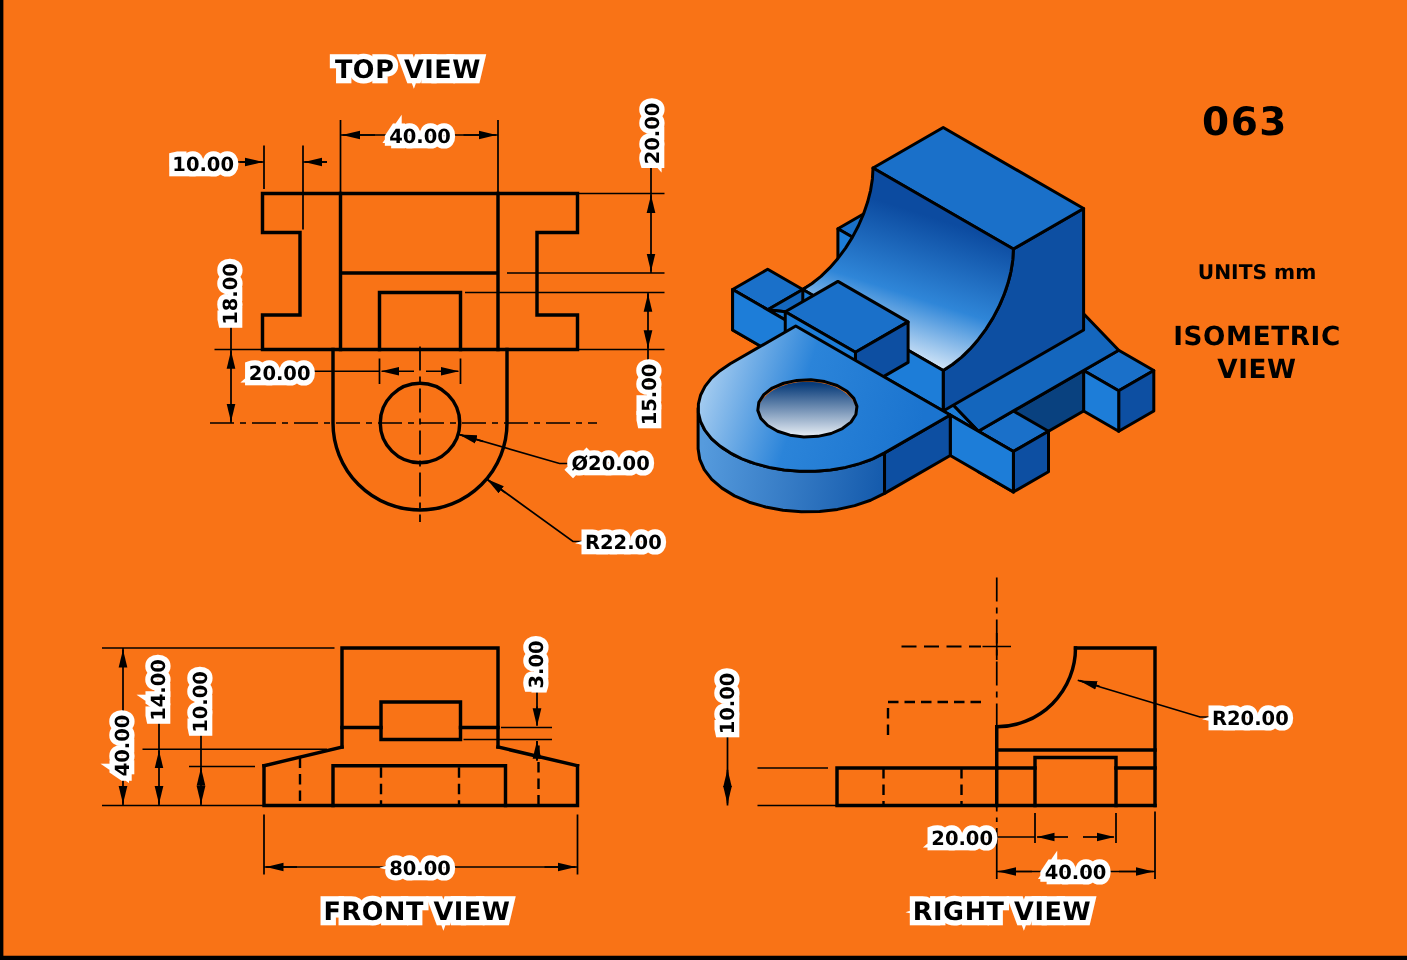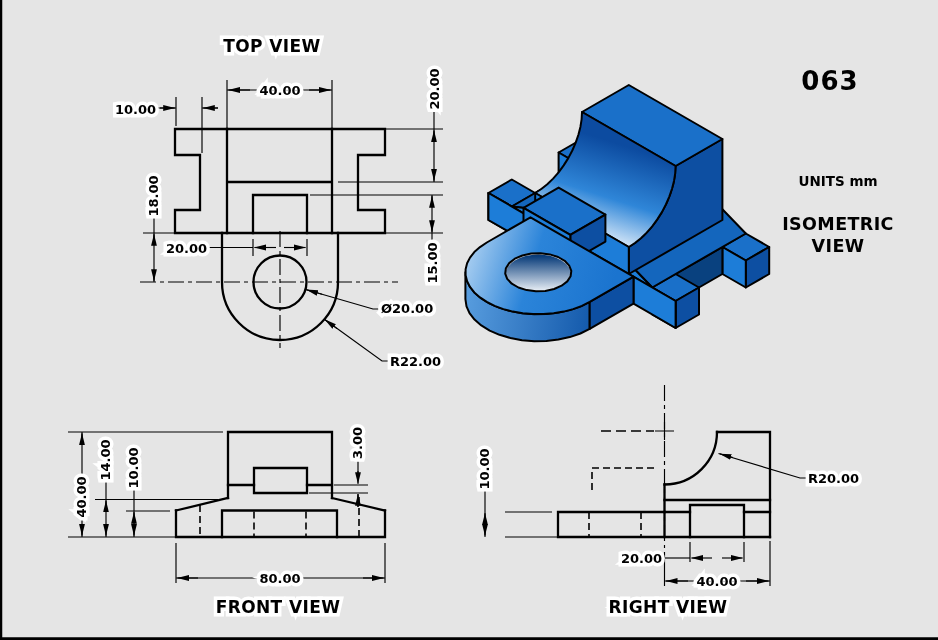--- a/index.html
+++ b/index.html
@@ -1,16 +1,16 @@
 <!DOCTYPE html>
 <html><head>
 <meta charset="utf-8">
 <style>
   html,body{margin:0;padding:0;background:#fff;}
-  .stage{position:relative;width:938px;height:640px;background:#e5e5e5;overflow:hidden;
+  .stage{position:relative;width:938px;height:640px;background:#f97316;overflow:hidden;
          font-family:"DejaVu Sans",sans-serif;}
   svg{display:block;}
   text{fill:#000;}
   .dim{font:bold 13px "DejaVu Sans",sans-serif;}
   .vtitle{font:bold 17px "DejaVu Sans",sans-serif;letter-spacing:.4px;}
   .num{font:bold 26px "DejaVu Sans",sans-serif;letter-spacing:1px;}
   .units{font:bold 13.5px "DejaVu Sans",sans-serif;}
   .isotitle{font:bold 17.5px "DejaVu Sans",sans-serif;letter-spacing:.4px;}
   .halo{stroke:#fff;stroke-width:7px;paint-order:stroke;}
   .thick{stroke:#000;stroke-width:2.3;fill:none;stroke-linecap:square;}

